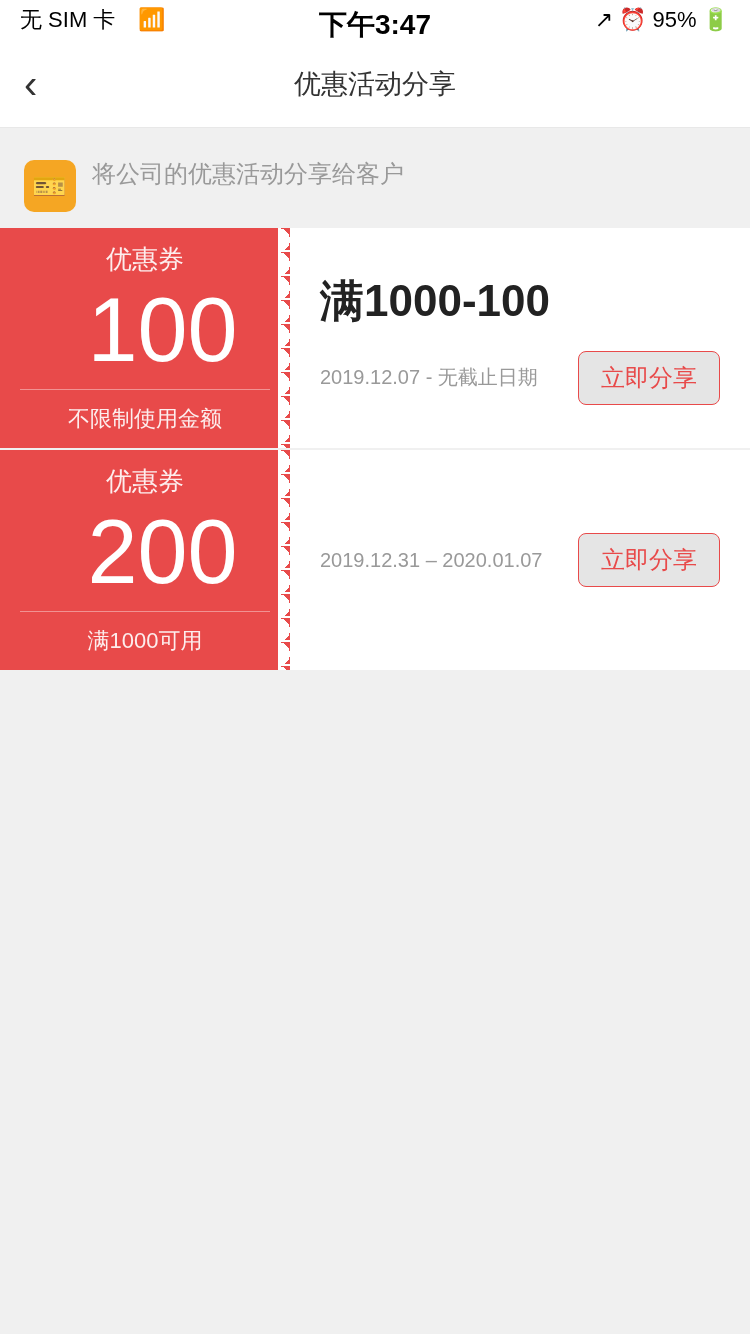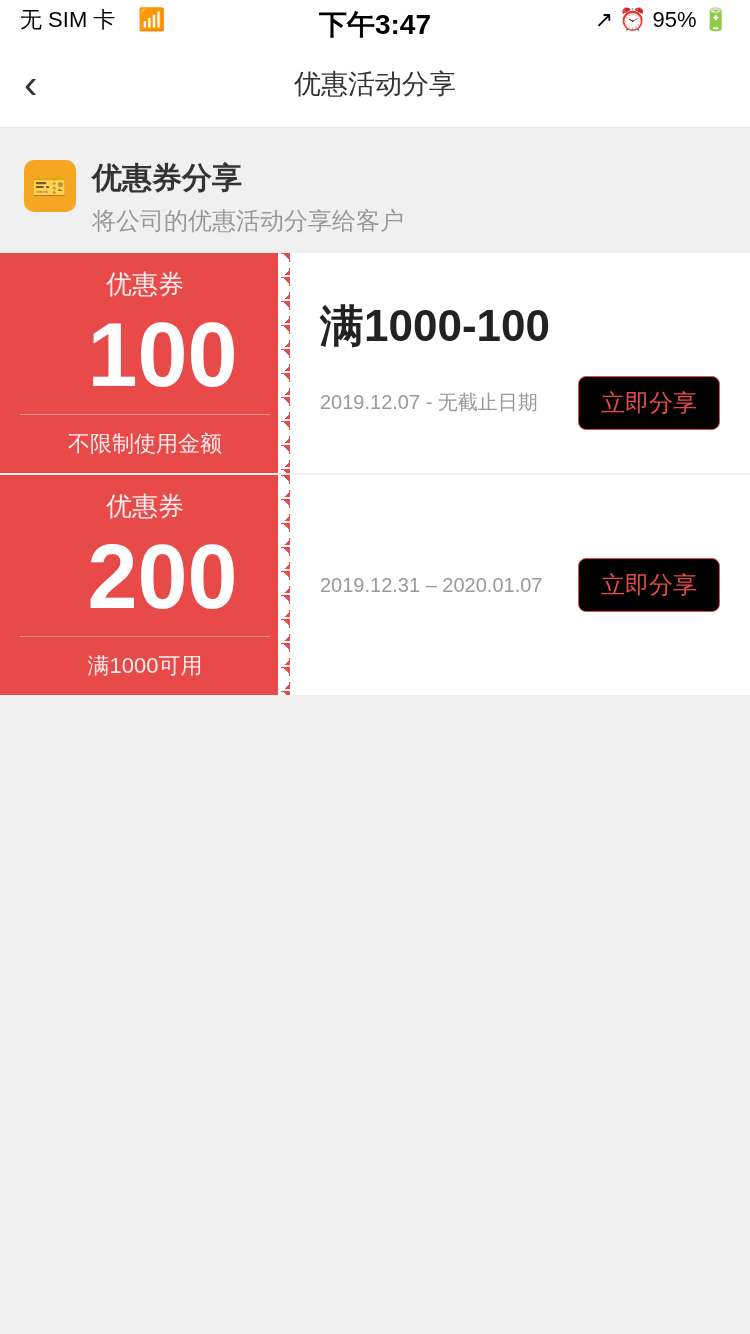--- a/index.html
+++ b/index.html
@@ -152,21 +152,21 @@
     }
 
     .coupon-label {
       font-size: 26px;
       color: rgba(255,255,255,0.9);
       margin-bottom: 8px;
     }
     .coupon-amount {
       font-size: 90px;
       color: #fff;
-      font-weight: 700;
+      font-weight: 400;
       line-height: 1;
       margin-bottom: 14px;
       margin-left: 35px;
     }
     .coupon-divider-line {
       width: 100%;
       height: 1px;
       background: rgba(255,255,255,0.4);
       margin-bottom: 14px;
     }
@@ -197,21 +197,21 @@
       gap: 10px;
     }
     .coupon-date {
       font-size: 20px;
       color: #999;
       flex: 1;
     }
     .coupon-share-btn {
       border: 1.5px solid #e84a4a;
       color: #e84a4a;
-      background: #000000;
+      background: #e5e5e5;
       border-radius: 8px;
       padding: 10px 22px;
       font-size: 24px;
       cursor: pointer;
       white-space: nowrap;
       flex-shrink: 0;
     }
 
     
     .bottom-area {
@@ -240,21 +240,20 @@
 <div class="nav-bar">
   <span class="nav-back">‹</span>
   <span class="nav-title">优惠活动分享</span>
 </div>
 
 <div class="section-header">
   <div class="section-icon">
     <span>🎫</span>
   </div>
   <div class="section-text">
-    <div class="section-title">优惠券分享</div>
     <div class="section-subtitle">将公司的优惠活动分享给客户</div>
   </div>
 </div>
 
 <div class="coupons-container">
 
   <div class="coupon-card">
     <div class="coupon-left">
       <div class="coupon-label">优惠券</div>
       <div class="coupon-amount">100</div>

